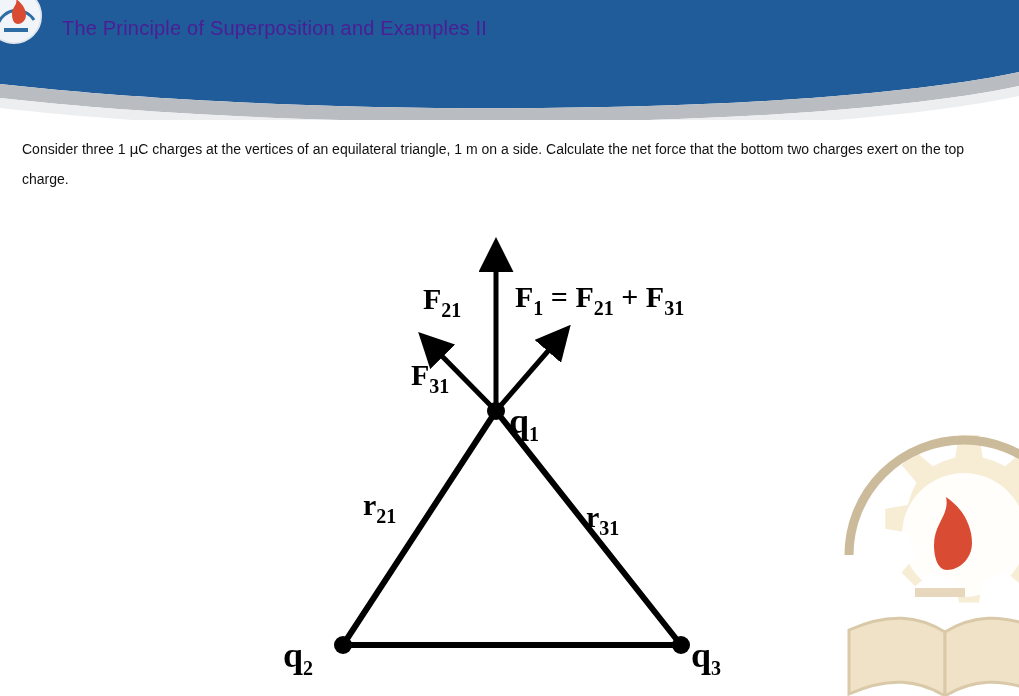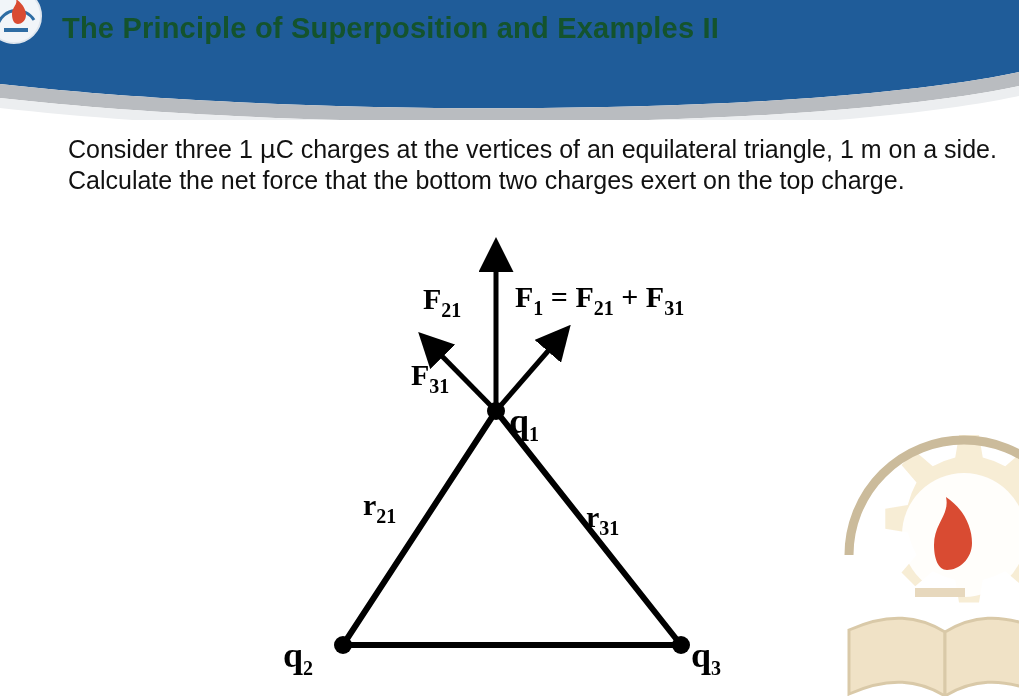--- a/index.html
+++ b/index.html
@@ -33,23 +33,23 @@
     width: 1019px;
     height: 120px;
     z-index: 2;
   }
   .header-title {
     position: absolute;
     left: 62px;
     top: 2px;
     height: 52px;
     line-height: 52px;
-    color: #14532d;
-    font-size: 29px;
-    font-weight: 700;
+    color: #4c1d95;
+    font-size: 20px;
+    font-weight: 400;
     letter-spacing: 0.2px;
     white-space: nowrap;
     z-index: 6;
   }
   .logo-badge {
     position: absolute;
     left: -14px;
     top: -12px;
     width: 56px;
     height: 56px;
@@ -59,24 +59,23 @@
     z-index: 5;
     overflow: hidden;
   }
 
   
   .body-text {
     position: absolute;
     left: 22px;
     top: 134px;
     width: 950px;
-    font-size: 25px;
+    font-size: 14px;
     line-height: 30px;
     color: #111111;
-    margin-left: 46px;
   }
   .body-text .mu { font-family: "DejaVu Sans", sans-serif; }
 
   
   .watermark {
     position: absolute;
     right: -10px;
     bottom: -14px;
     width: 300px;
     height: 330px;

